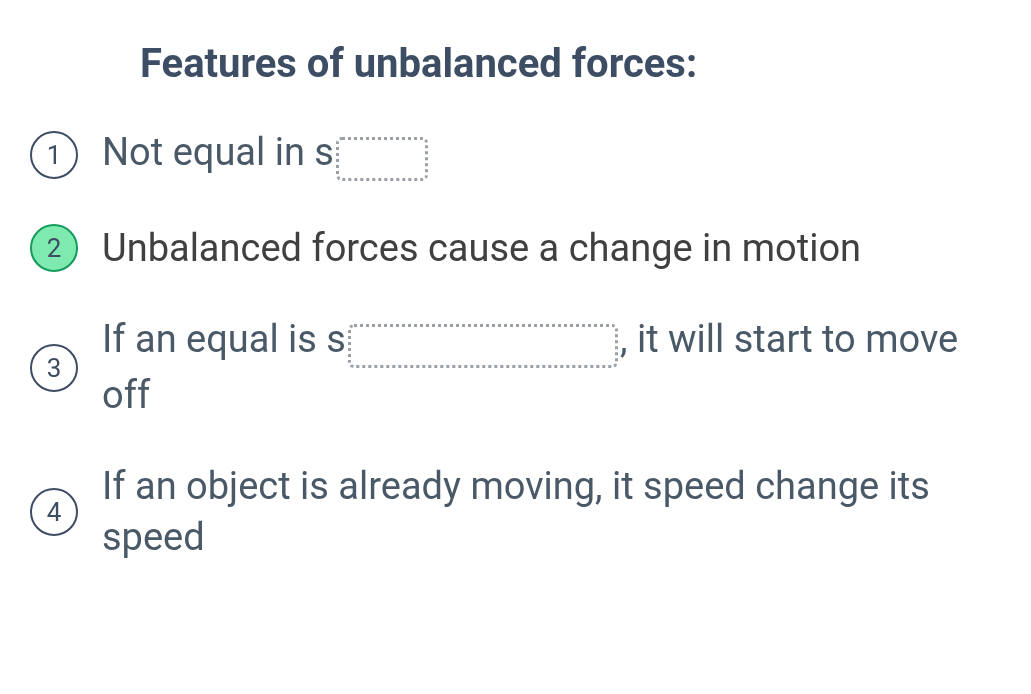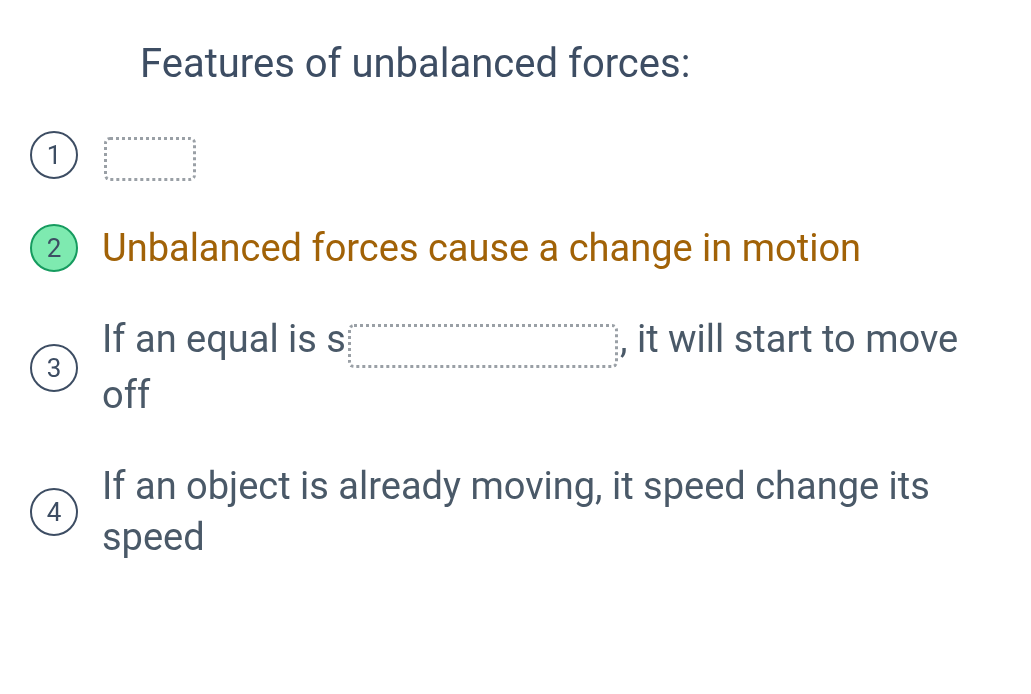--- a/index.html
+++ b/index.html
@@ -8,21 +8,21 @@
       padding: 0;
     }
     body {
       font-family: -apple-system, BlinkMacSystemFont, 'Segoe UI', Roboto, Helvetica, Arial, sans-serif;
       background: #ffffff;
       padding: 40px 30px;
       width: 1031px;
     }
     .title {
       font-size: 40px;
-      font-weight: 400;
+      font-weight: 700;
       color: #3d4d63;
       margin-left: 110px;
       margin-bottom: 40px;
     }
     .list {
       display: flex;
       flex-direction: column;
       gap: 40px;
     }
     .list-item {
@@ -50,21 +50,21 @@
       color: #3d4d63;
     }
     .item-text {
       font-size: 38px;
       color: #4a5968;
       font-weight: 400;
       line-height: 1.35;
       display: inline;
     }
     .item-text.correct {
-      color: #a16207;
+      color: #404040;
     }
     .blank-box {
       display: inline-block;
       vertical-align: middle;
       border: 3px dotted #9aa0a6;
       border-radius: 6px;
       height: 44px;
       margin: 0 2px;
       position: relative;
       top: -2px;
@@ -82,21 +82,21 @@
 </head>
 <body>
 
 <h1 class="title">Features of unbalanced forces:</h1>
 
 <div class="list">
 
   <div class="list-item">
     <div class="number-badge">1</div>
     <div class="text-content">
-      <span class="blank-box blank-small"></span><span class="item-text"></span>
+      <span class="item-text">Not equal in s</span><span class="blank-box blank-small"></span><span class="item-text"></span>
     </div>
   </div>
 
   <div class="list-item">
     <div class="number-badge correct">2</div>
     <div class="text-content">
       <span class="item-text correct">Unbalanced forces cause a change in motion</span>
     </div>
   </div>
 

